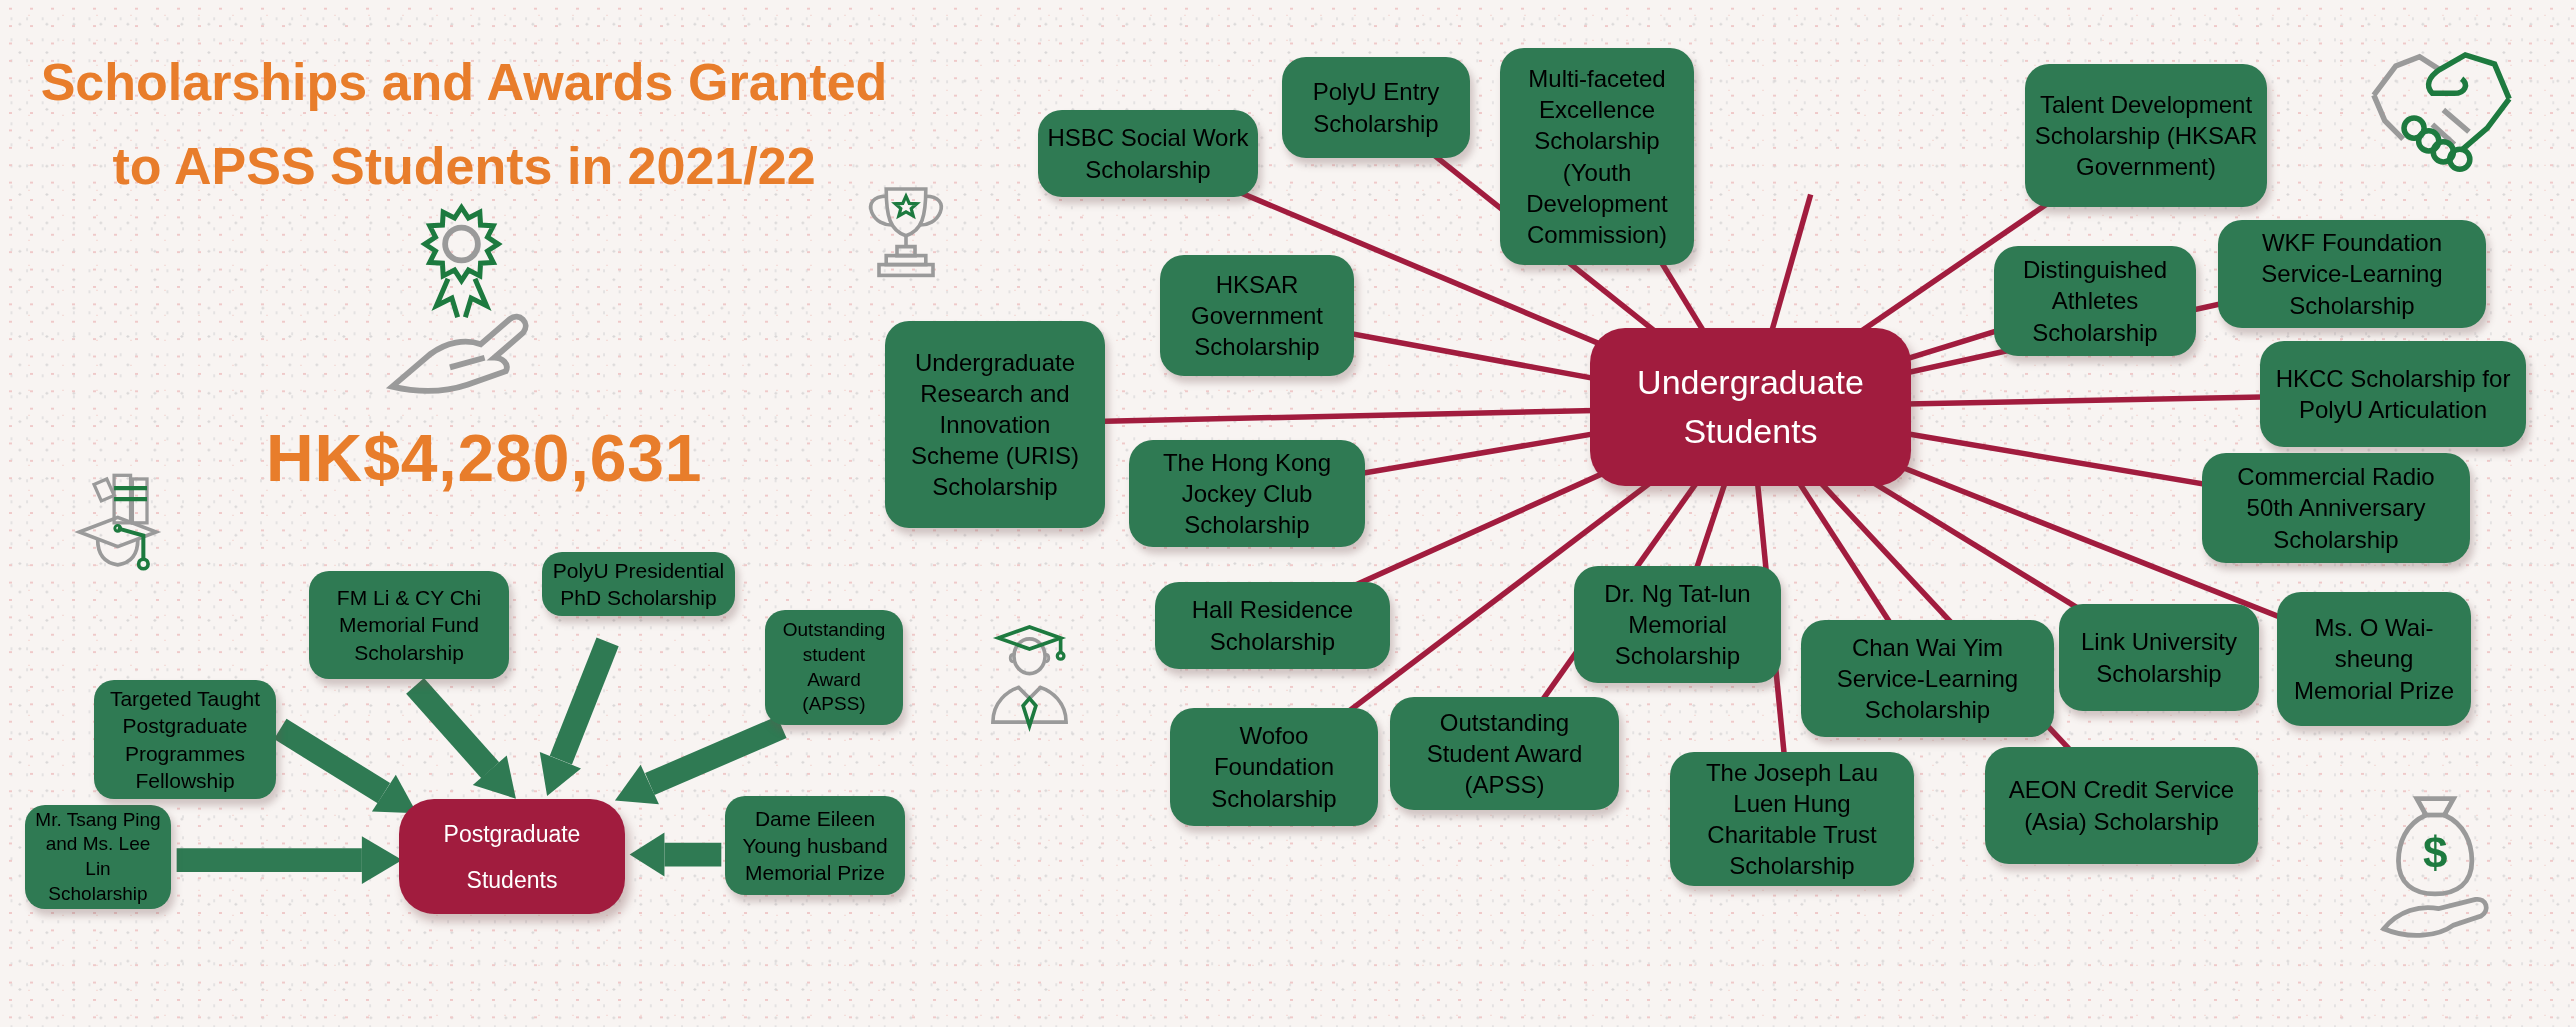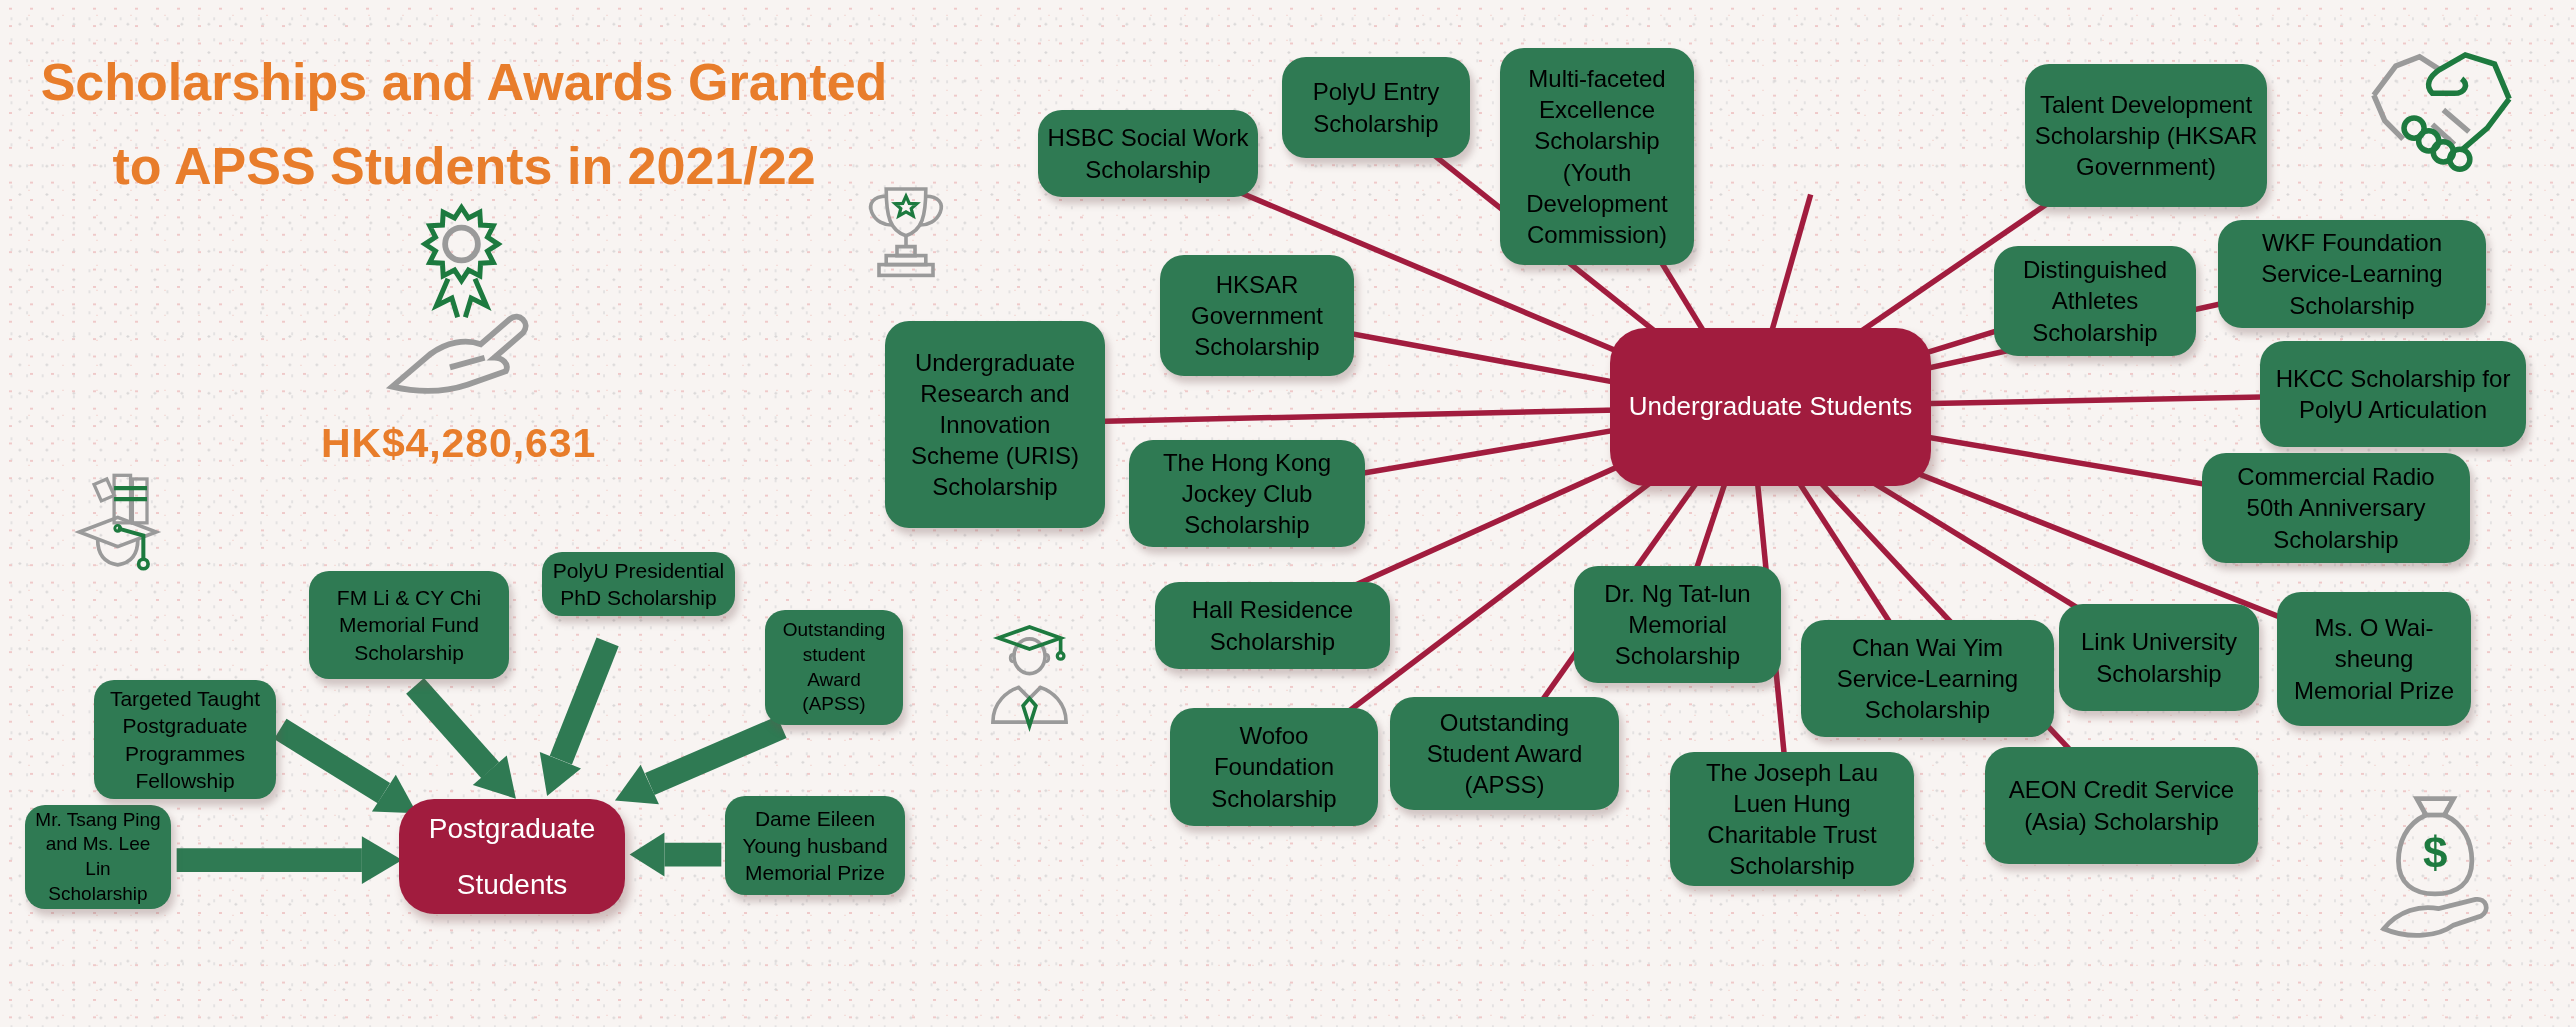--- a/index.html
+++ b/index.html
@@ -25,29 +25,29 @@
     box-shadow:3.7px 6.4px 7.3px rgba(110,80,80,.28);
   }
   .node.pg{font-size:21px;border-radius:20px;}
   .node.pg-sm{font-size:19px;}
   .hub{
     position:absolute;display:flex;align-items:center;justify-content:center;
     background:#a11c3e;color:#ffffff;text-align:center;
     border-radius:35px;box-sizing:border-box;padding:7.3px 11px;
     box-shadow:4.6px 7.3px 9.2px rgba(110,60,60,.30);
   }
-  .hub.ug{font-size:26px;line-height:1.45;margin-left:20px;}
-  .hub.pg{font-size:28px;line-height:2.0;}
+  .hub.ug{font-size:34px;line-height:1.45;}
+  .hub.pg{font-size:23px;line-height:2.0;}
   .title{
     position:absolute;left:33px;top:40px;width:862px;
     color:#e87d2b;font-size:52px;font-weight:bold;text-align:center;line-height:1.62;
   }
   .amount{
     position:absolute;left:266px;top:420px;width:385px;
-    color:#e87d2b;font-size:41px;font-weight:bold;text-align:center;letter-spacing:0.9px;
+    color:#e87d2b;font-size:66px;font-weight:bold;text-align:center;letter-spacing:0.9px;
   }
   .icon{position:absolute;}
 </style>
 </head>
 <body>
 
 <div id="canvas">
 
   <svg class="layer" viewBox="0 0 2808 1120">
     <g stroke="#a11c3e" stroke-width="6">

